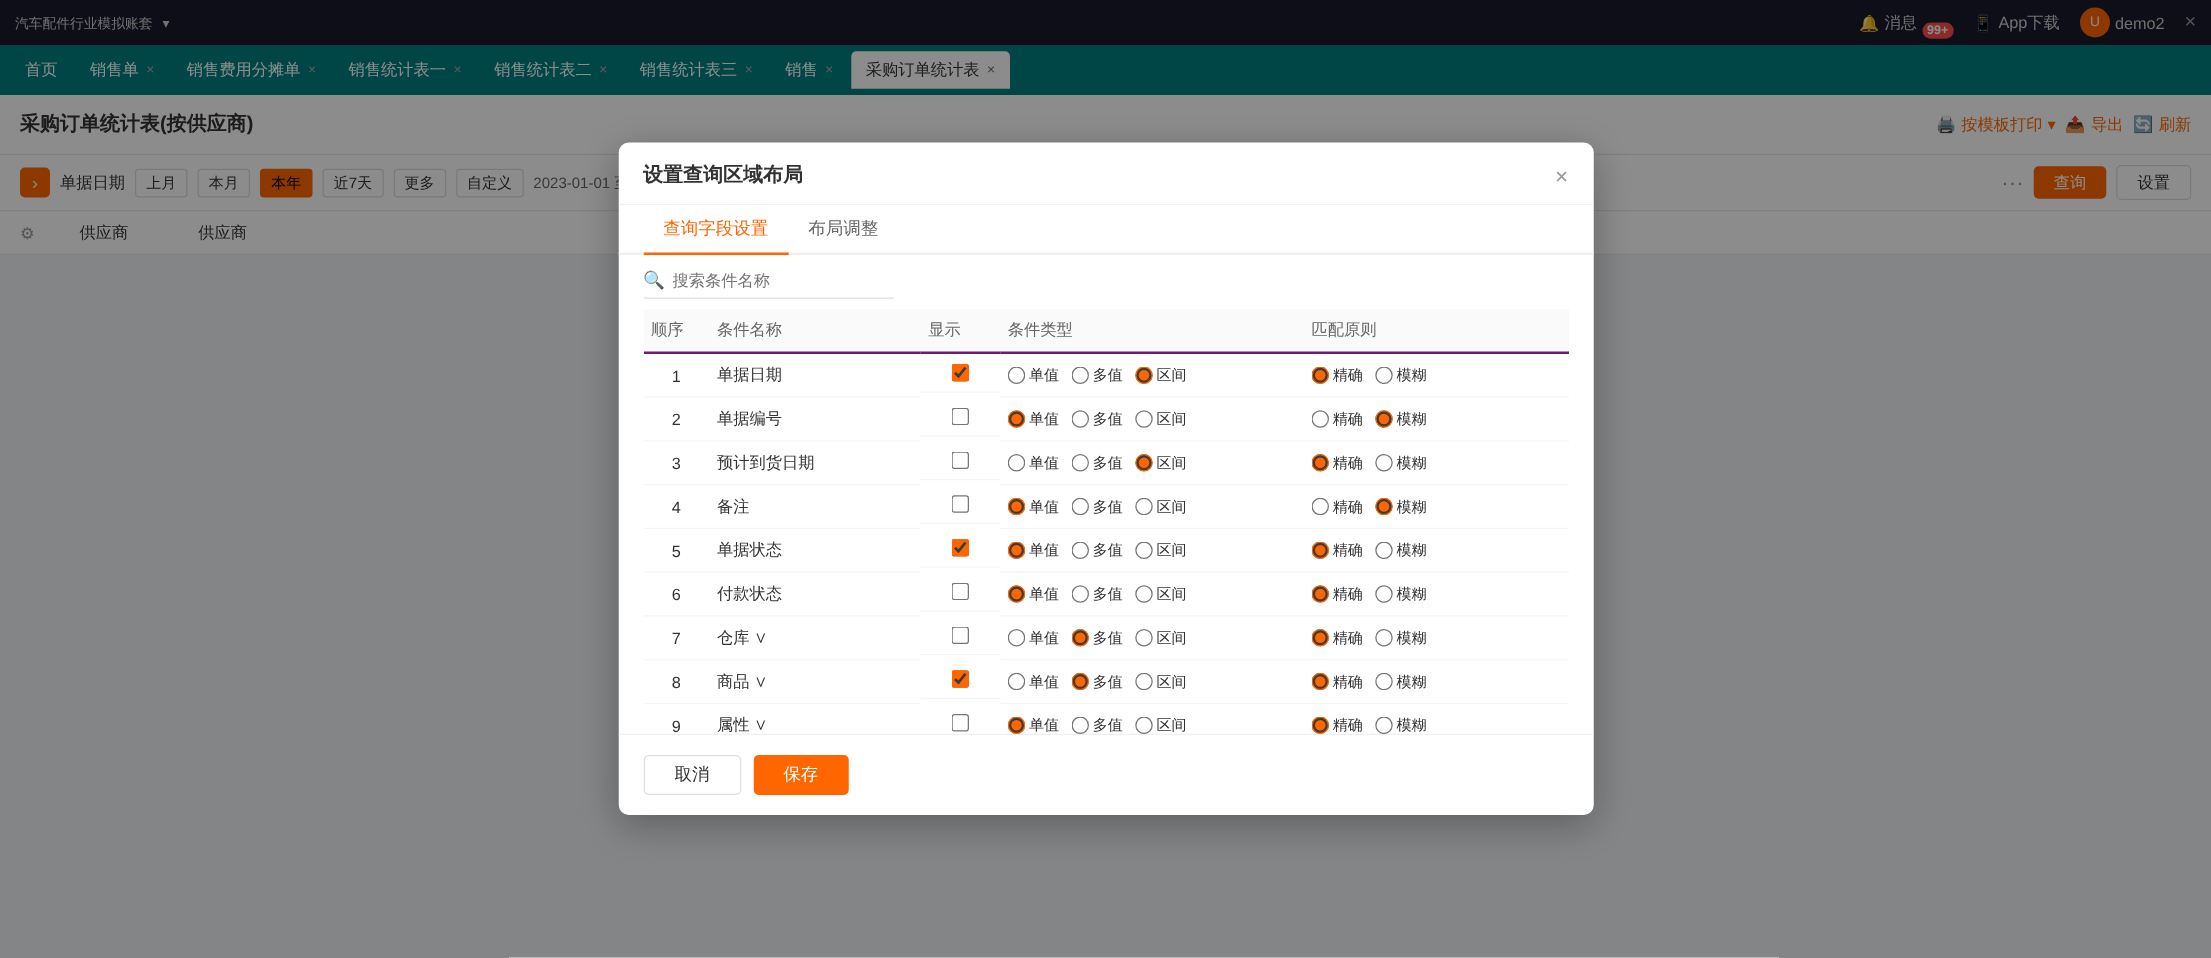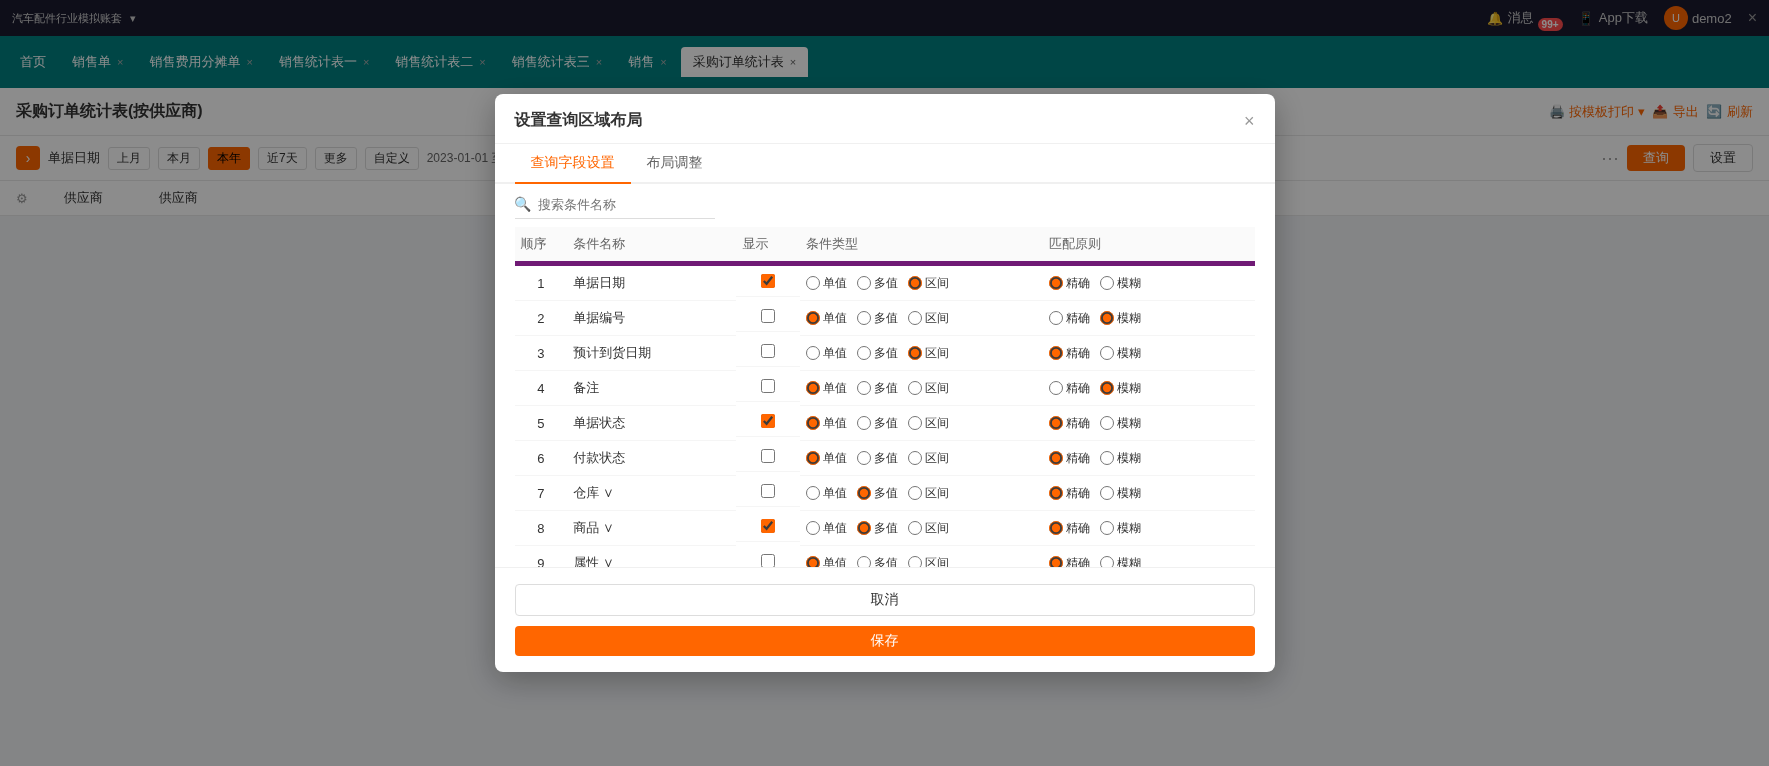--- a/index.html
+++ b/index.html
@@ -19,21 +19,21 @@
     .top-bar-right { display: flex; align-items: center; gap: 16px; font-size: 13px; }
     .top-bar-right .notif { display: flex; align-items: center; gap: 4px; cursor: pointer; }
     .badge {
       background: #ff4d4f; color: white; border-radius: 8px;
       font-size: 10px; padding: 1px 4px; font-weight: bold; margin-top: 12px;
     }
     .close-x { color: #999; cursor: pointer; font-size: 16px; }
 
     
     .tab-bar {
-      height: 52px;
+      height: 40px;
       background: #008080;
       display: flex;
       align-items: center;
       padding: 0 8px;
       gap: 2px;
     }
     .tab-item {
       height: 30px;
       padding: 0 12px;
       border-radius: 4px 4px 0 0;
@@ -145,21 +145,21 @@
     .search-icon { color: #999; font-size: 14px; }
 
     
     .modal-table-wrap {
       flex: 1; overflow-y: auto; padding: 0 20px;
       max-height: 340px;
     }
     .modal-table { width: 100%; border-collapse: collapse; }
     .modal-table thead tr th {
       text-align: left; font-size: 13px; color: #666;
-      padding: 8px 6px; border-bottom: 5px solid #701a75;
+      padding: 8px 6px; border-bottom: 2px solid #701a75;
       background: #fafafa; font-weight: 500;
     }
     .modal-table tbody tr td {
       padding: 8px 6px; font-size: 13px; color: #333;
       border-bottom: 1px solid #f5f5f5;
       vertical-align: middle;
     }
 
     
     .cb-wrap { display: flex; justify-content: center; }
@@ -168,21 +168,20 @@
 
     
     .radio-group { display: flex; align-items: center; gap: 10px; }
     .radio-item { display: flex; align-items: center; gap: 3px; font-size: 12px; color: #333; cursor: pointer; }
 
     
     .modal-footer {
       padding: 16px 20px;
       display: flex; gap: 10px;
       border-top: 1px solid #f0f0f0;
-      flex-direction: column;
     }
     .btn-cancel {
       padding: 6px 24px; border: 1px solid #ddd; border-radius: 4px;
       background: #fff; color: #333; font-size: 14px; cursor: pointer;
     }
     .btn-save {
       padding: 6px 24px; border: none; border-radius: 4px;
       background: #f60; color: #fff; font-size: 14px; cursor: pointer;
     }
 

